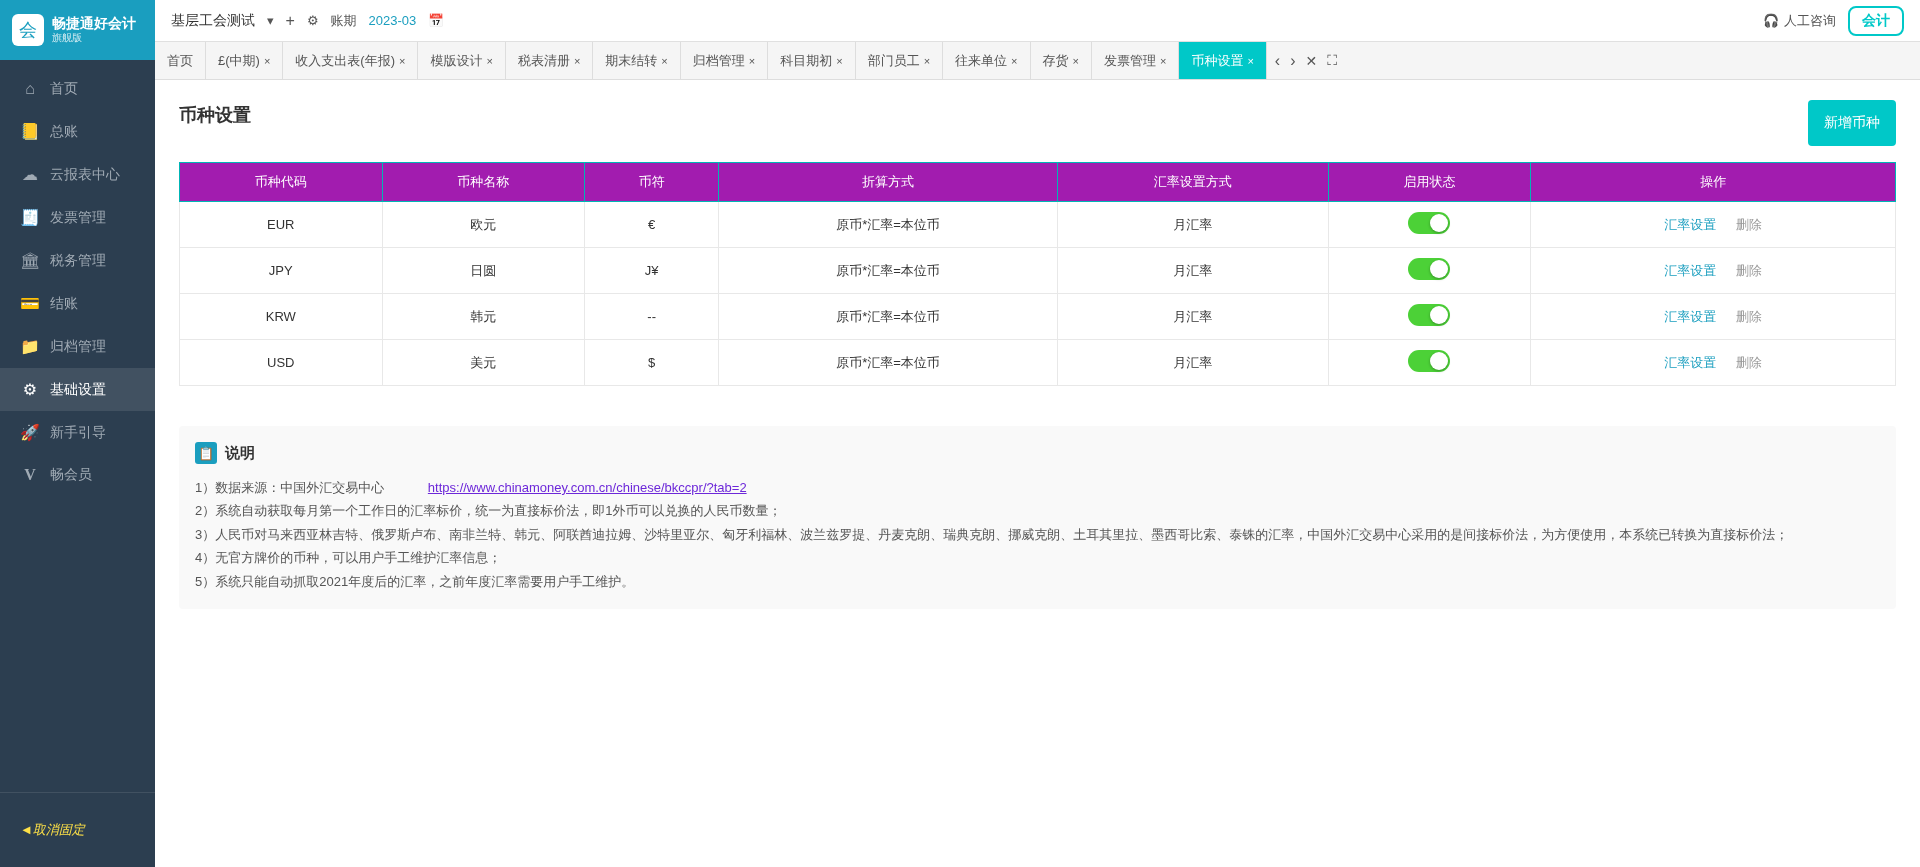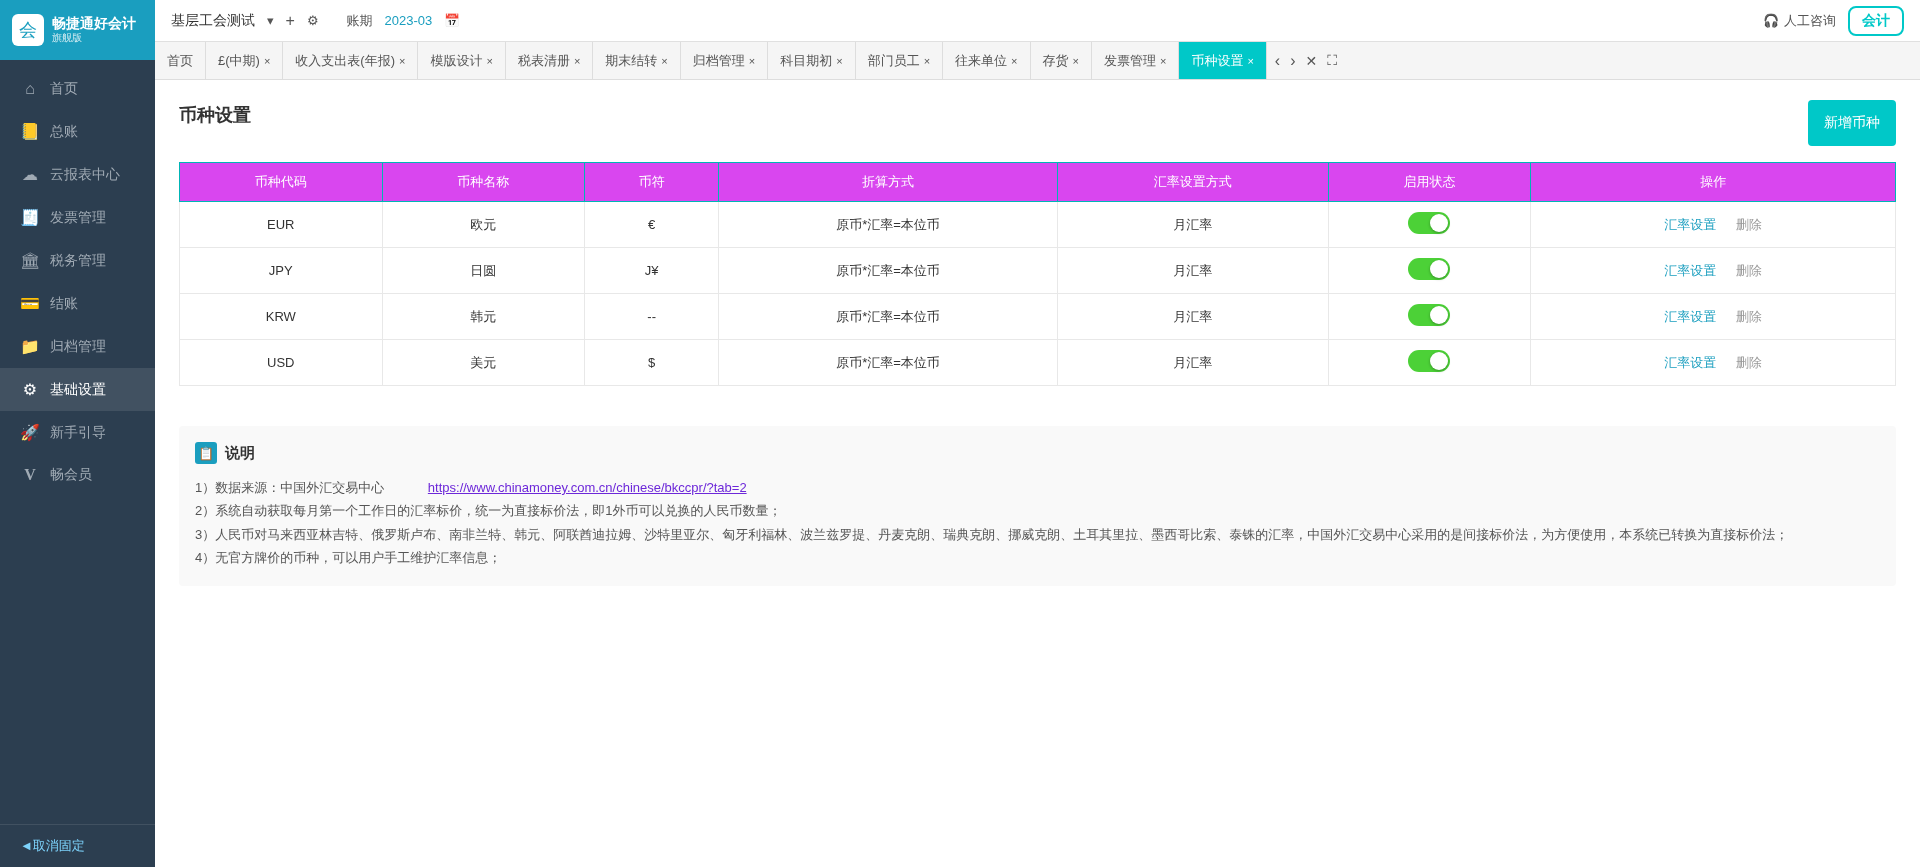--- a/index.html
+++ b/index.html
@@ -41,28 +41,29 @@
       align-items: center;
       gap: 10px;
       padding: 12px 20px;
       color: #a0aab4;
       cursor: pointer;
       font-size: 14px;
     }
     .nav-item.active { color: white; background: rgba(255,255,255,0.1); }
     .nav-item .nav-icon { font-size: 16px; width: 20px; text-align: center; }
     .sidebar-footer {
-      padding: 12px 20px;
-      color: #7dd3fc;
+      padding: 28px 20px;
+      color: #fde047;
       font-size: 13px;
       cursor: pointer;
       display: flex;
       align-items: center;
       gap: 6px;
       border-top: 1px solid rgba(255,255,255,0.1);
+      font-style: italic;
     }
 
     
     .main {
       flex: 1;
       display: flex;
       flex-direction: column;
       height: 867px;
       overflow: hidden;
     }
@@ -79,21 +80,21 @@
       flex-shrink: 0;
     }
     .company-name {
       color: #333;
       font-size: 14px;
       font-weight: 500;
     }
     .topbar-dropdown { color: #555; cursor: pointer; }
     .topbar-add { color: #555; cursor: pointer; font-size: 16px; }
     .topbar-settings { color: #555; cursor: pointer; }
-    .period-label { color: #555; font-size: 13px; margin-left: 16px; }
+    .period-label { color: #555; font-size: 13px; }
     .period-value { color: #1a9ebf; font-size: 13px; font-weight: 500; }
     .calendar-icon { color: #1a9ebf; cursor: pointer; }
     .topbar-right { margin-left: auto; display: flex; align-items: center; gap: 12px; }
     .consult-btn {
       display: flex; align-items: center; gap: 4px;
       color: #555; font-size: 13px; cursor: pointer;
     }
     .account-btn {
       border: 2px solid #00c8c8;
       color: #00c8c8;
@@ -170,21 +171,21 @@
       margin-bottom: 16px;
     }
 
     
     .data-table {
       width: 100%;
       border-collapse: collapse;
       font-size: 13px;
     }
     .data-table thead tr {
-      background: #d946ef;
+      background: #a21caf;
       color: white;
     }
     .data-table thead th {
       padding: 10px 12px;
       text-align: center;
       font-weight: 500;
       border: 1px solid #00b5b5;
     }
     .data-table tbody tr {
       border-bottom: 1px solid #e8e8e8;
@@ -509,16 +510,17 @@
     <div class="notes-section">
       <div class="notes-title">
         <div class="notes-icon">📋</div>
         <span>说明</span>
       </div>
       <ul class="notes-list" id="notes-list">
       <li>1）数据来源：中国外汇交易中心 <a class="notes-link" href="#">https://www.chinamoney.com.cn/chinese/bkccpr/?tab=2</a></li>
           <li>2）系统自动获取每月第一个工作日的汇率标价，统一为直接标价法，即1外币可以兑换的人民币数量；</li>
           <li>3）人民币对马来西亚林吉特、俄罗斯卢布、南非兰特、韩元、阿联酋迪拉姆、沙特里亚尔、匈牙利福林、波兰兹罗提、丹麦克朗、瑞典克朗、挪威克朗、土耳其里拉、墨西哥比索、泰铢的汇率，中国外汇交易中心采用的是间接标价法，为方便使用，本系统已转换为直接标价法；</li>
           <li>4）无官方牌价的币种，可以用户手工维护汇率信息；</li>
+          <li>5）系统只能自动抓取2021年度后的汇率，之前年度汇率需要用户手工维护。</li>
         </ul>
     </div>
   </div>
 </div>
 
 </body></html>

